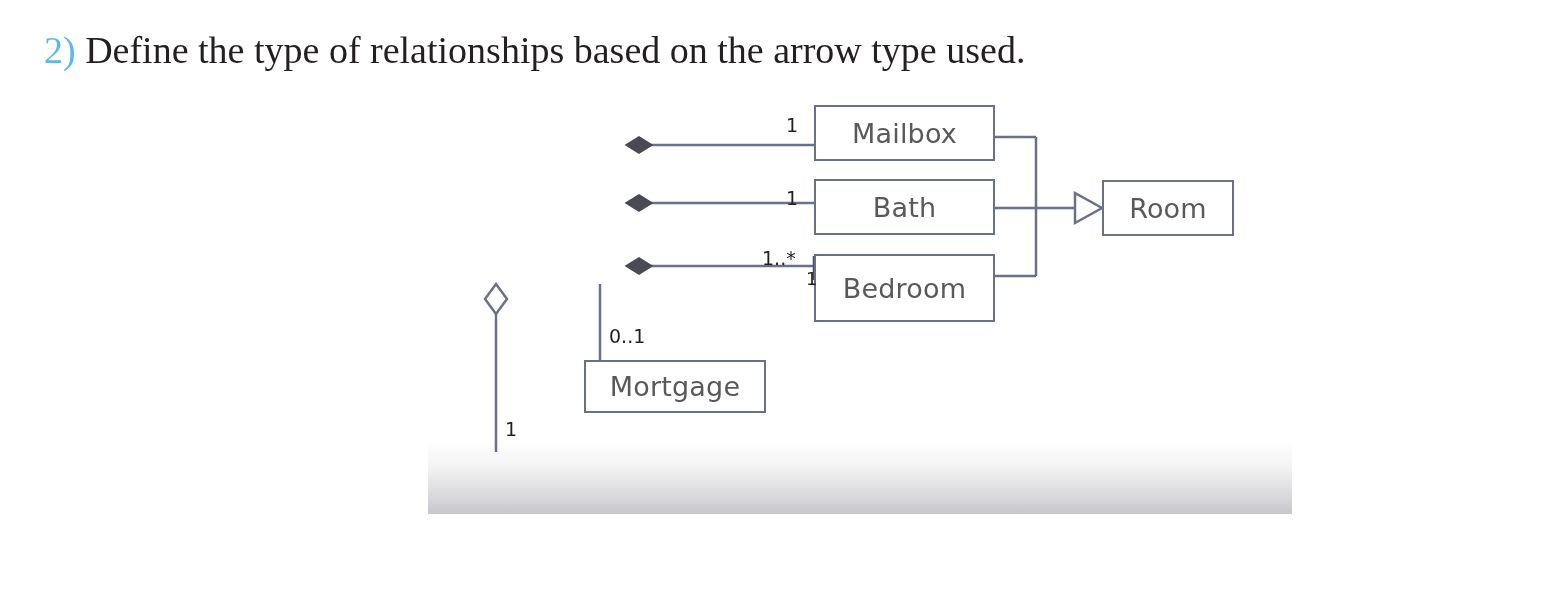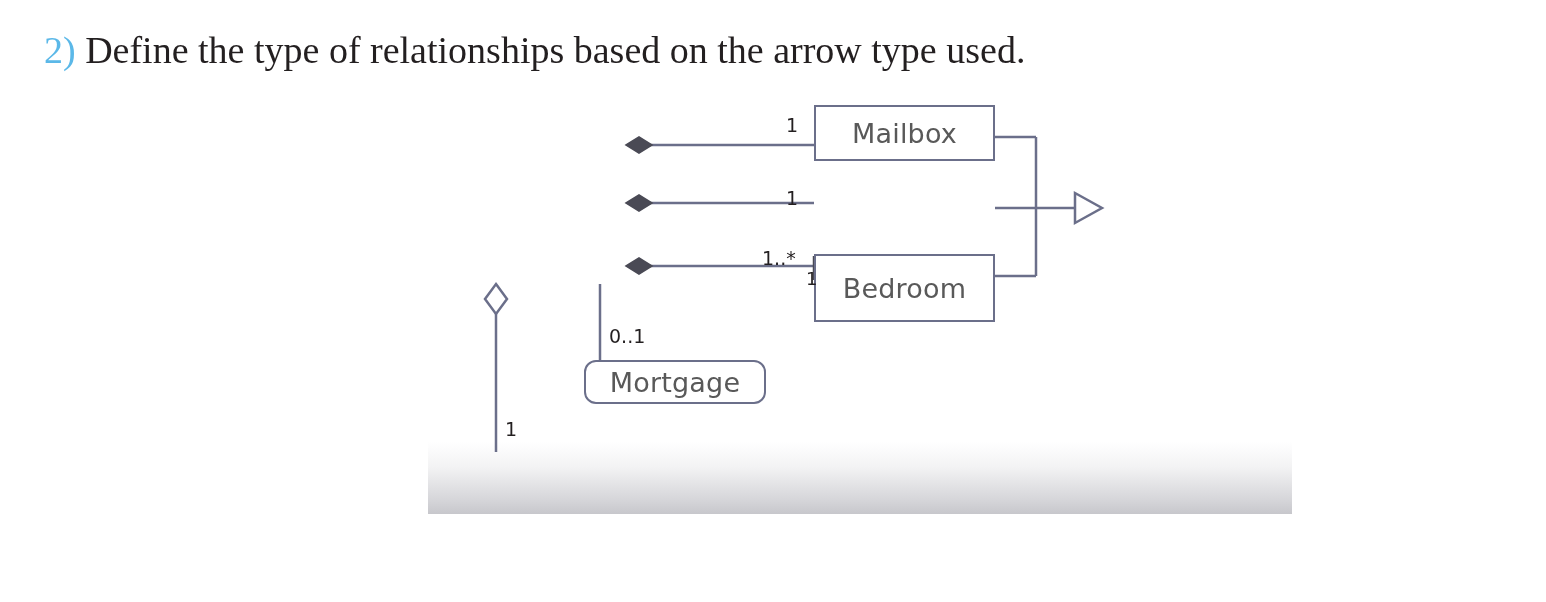--- a/index.html
+++ b/index.html
@@ -65,21 +65,21 @@
     color: #595959;
     font-family: "DejaVu Sans", sans-serif;
     font-size: 27px;
     letter-spacing: 0.2px;
   }
   .node.n-house  { left: 462px; top: 46px;  width: 164px; height: 148px; }
   .node.n-kitchen{ left: 814px; top: 15px;  width: 181px; height: 56px;  }
   .node.n-bath   { left: 814px; top: 89px;  width: 181px; height: 56px;  }
   .node.n-bedroom{ left: 814px; top: 164px; width: 181px; height: 68px;  }
   .node.n-room   { left: 1102px; top: 90px; width: 132px; height: 56px;  }
-  .node.n-mortgage{left: 584px; top: 270px; width: 182px; height: 44px; border-radius: 12px;  }
+  .node.n-mortgage{left: 584px; top: 270px; width: 182px; height: 53px;  }
   .node.n-mailbox{ left: 470px; top: 362px; width: 156px; height: 52px;  background: transparent; }
 
   
   .mult {
     position: absolute;
     color: #231f20;
     font-family: "DejaVu Sans", sans-serif;
     font-size: 19px;
     white-space: nowrap;
   }
@@ -122,21 +122,23 @@
 
       <line x1="995" y1="47" x2="1036" y2="47" stroke="#6b6f8a" stroke-width="2.5"></line>
       <line x1="995" y1="118" x2="1036" y2="118" stroke="#6b6f8a" stroke-width="2.5"></line>
       <line x1="995" y1="186" x2="1036" y2="186" stroke="#6b6f8a" stroke-width="2.5"></line>
       <line x1="1036" y1="47" x2="1036" y2="186" stroke="#6b6f8a" stroke-width="2.5"></line>
       <line x1="1036" y1="118" x2="1075" y2="118" stroke="#6b6f8a" stroke-width="2.5"></line>
       <polygon points="1075,103 1102,118 1075,133" fill="#ffffff" stroke="#6b6f8a" stroke-width="2.5" stroke-linejoin="miter"></polygon>
     </svg>
 
     <div class="node n-kitchen">Mailbox</div>
+    <div class="node n-bath">Bath</div>
     <div class="node n-bedroom">Bedroom</div>
+    <div class="node n-room">Room</div>
     <div class="node n-mortgage">Mortgage</div>
 
     <div class="mult m-kitchen">1</div>
     <div class="mult m-bath">1</div>
     <div class="mult m-bedroom">1..*</div>
     <div class="mult m-bedroom2">1</div>
     <div class="mult m-mortgage">0..1</div>
     <div class="mult m-mailbox">1</div>
 
   </div>

